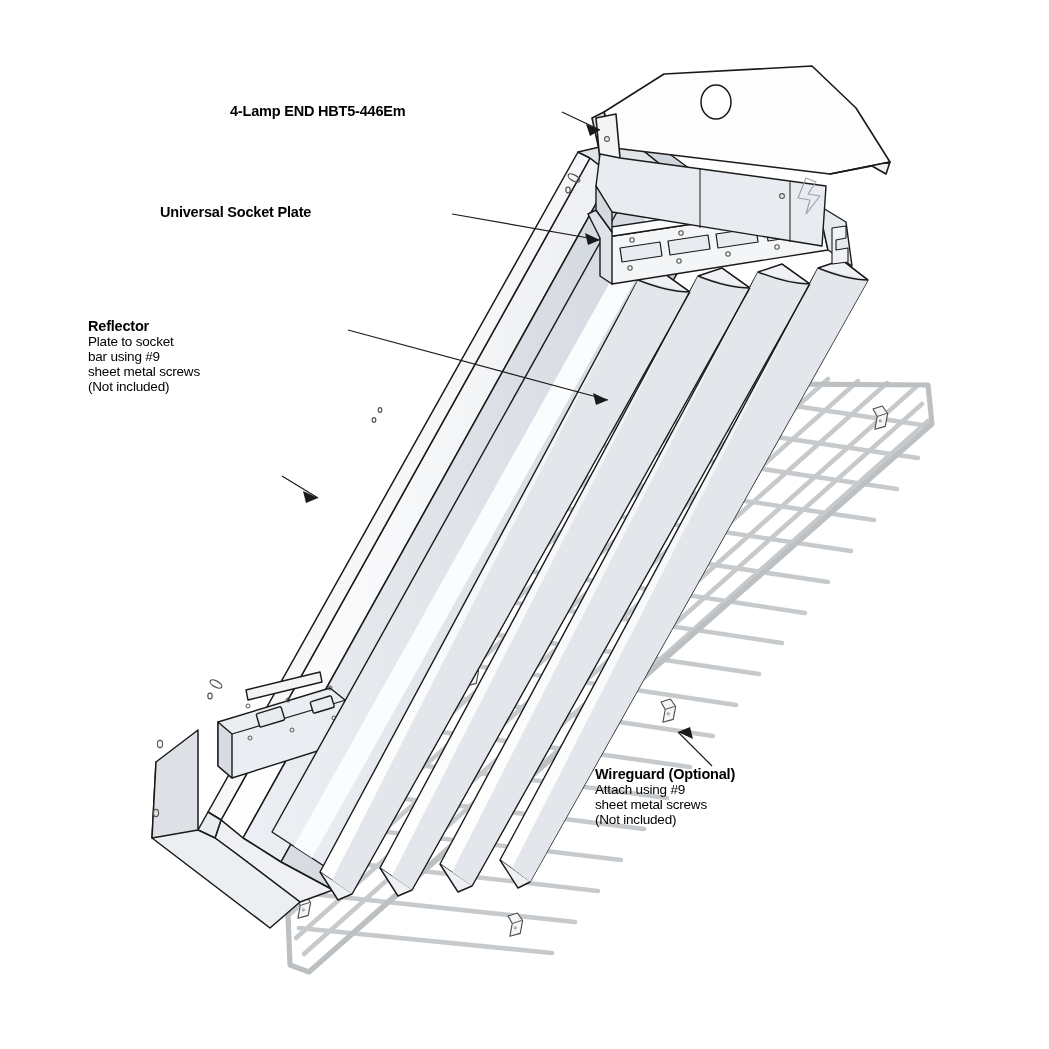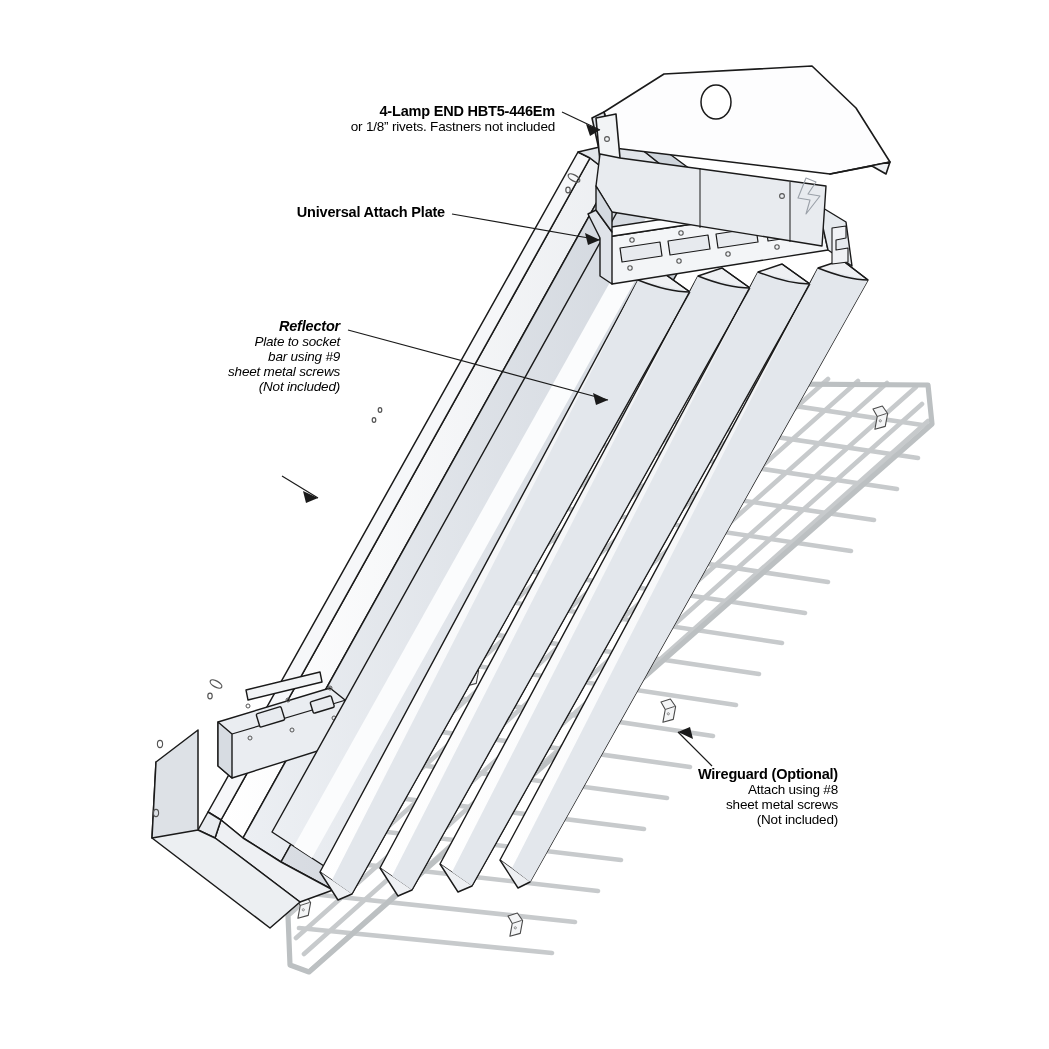--- a/index.html
+++ b/index.html
@@ -3,21 +3,21 @@
 <meta charset="utf-8">
 <style>
   html,body{margin:0;padding:0;background:#ffffff;}
   body{width:1049px;height:1049px;overflow:hidden;
        font-family:"Liberation Sans", sans-serif;}
   #stage{position:relative;width:1049px;height:1049px;background:#fff;}
   svg#art{position:absolute;left:0;top:0;width:1049px;height:1049px;}
   .lbl{position:absolute;white-space:nowrap;color:#000;}
   .lbl .hd{font-weight:bold;font-size:14.5px;line-height:16px;letter-spacing:-0.2px;}
   .lbl .sub{font-weight:normal;font-size:13.5px;line-height:15px;letter-spacing:-0.2px;}
-  .ta-r{text-align:right;}
+  .ta-r{text-align:left;}
 </style>
 </head>
 <body>
 
 <div id="stage">
 
 <svg id="art" viewBox="0 0 1049 1049">
   <defs>
 
     <linearGradient id="gMid" x1="0" y1="0" x2="1" y2="0">
@@ -252,36 +252,35 @@
     <path d="M600,130 L586,124 L590,136 Z"></path>
     <path d="M600,240 L585,233 L588,245 Z"></path>
     <path d="M608,400 L593,393 L596,405 Z"></path>
     <path d="M318,498 L303,491 L306,503 Z"></path>
     <path d="M678,732 L693,739 L690,727 Z"></path>
   </g>
 </svg>
 
 <div class="lbl ta-r" style="left:230px; top:103px; width:325px;">
   <div class="hd">4-Lamp END HBT5-446Em</div>
-  <div class="sub">or 1/8” rivets. Fastners not included</div>
 </div>
 
 <div class="lbl ta-r" style="left:160px; top:204px; width:285px;">
-  <div class="hd">Universal Attach Plate</div>
-</div>
-
-<div class="lbl ta-r" style="left:105px; top:318px; width:235px;font-style:italic;">
+  <div class="hd">Universal Socket Plate</div>
+</div>
+
+<div class="lbl ta-r" style="left:88px; top:318px; width:235px;">
   <div class="hd">Reflector</div>
   <div class="sub">Plate to socket</div>
   <div class="sub">bar using #9</div>
   <div class="sub">sheet metal screws</div>
   <div class="sub">(Not included)</div>
 </div>
 
 
-<div class="lbl ta-r" style="left:628px; top:766px; width:210px;">
+<div class="lbl ta-r" style="left:595px; top:766px; width:210px;">
   <div class="hd">Wireguard (Optional)</div>
-  <div class="sub">Attach using #8</div>
+  <div class="sub">Attach using #9</div>
   <div class="sub">sheet metal screws</div>
   <div class="sub">(Not included)</div>
 </div>
 
 </div>
 
 </body></html>

